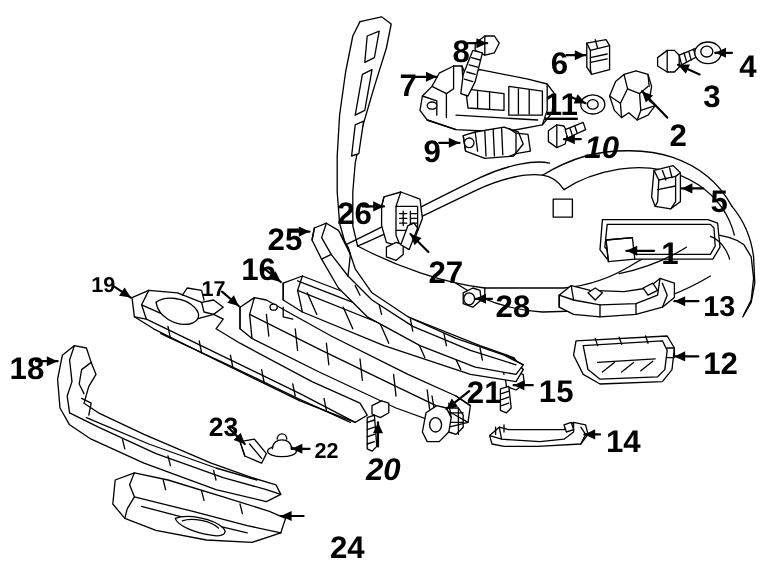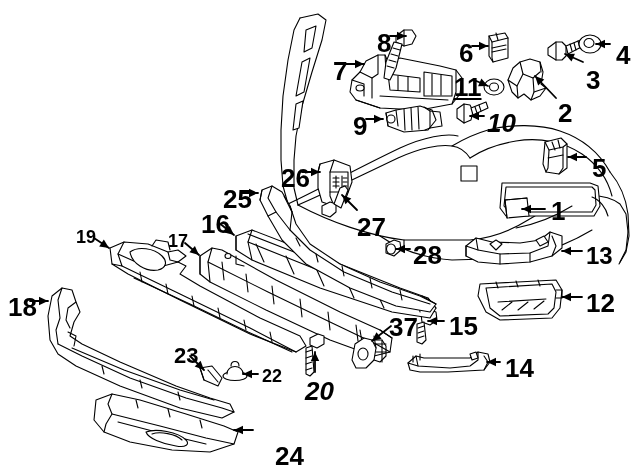--- a/index.html
+++ b/index.html
@@ -403,21 +403,21 @@
       <div class="callout" style="left: 454px; top: 74px; font-size: 26px; text-decoration: underline;">11</div>
       <div class="callout" style="left: 586px; top: 290px; font-size: 26px;">12</div>
       <div class="callout" style="left: 586px; top: 244px; font-size: 24px;">13</div>
       <div class="callout" style="left: 505px; top: 355px; font-size: 26px;">14</div>
       <div class="callout" style="left: 449px; top: 313px; font-size: 26px;">15</div>
       <div class="callout" style="left: 201px; top: 211px; font-size: 26px;">16</div>
       <div class="callout" style="left: 168px; top: 232px; font-size: 18px;">17</div>
       <div class="callout" style="left: 8px; top: 294px; font-size: 26px;">18</div>
       <div class="callout" style="left: 76px; top: 228px; font-size: 18px;">19</div>
       <div class="callout" style="left: 305px; top: 378px; font-size: 26px; font-style: italic;">20</div>
-      <div class="callout" style="left: 389px; top: 314px; font-size: 26px;">37</div>
+      <div class="callout" style="left: 389px; top: 314px; font-size: 26px;">21</div>
       <div class="callout" style="left: 262px; top: 367px; font-size: 18px;">22</div>
       <div class="callout" style="left: 174px; top: 345px; font-size: 22px;">23</div>
       <div class="callout" style="left: 275px; top: 422px; font-size: 26px; margin-top: 21px;">24</div>
       <div class="callout" style="left: 223px; top: 186px; font-size: 26px;">25</div>
       <div class="callout" style="left: 281px; top: 165px; font-size: 26px;">26</div>
       <div class="callout" style="left: 357px; top: 214px; font-size: 26px;">27</div>
       <div class="callout" style="left: 413px; top: 242px; font-size: 26px;">28</div>
     </div>
 </div>
 

